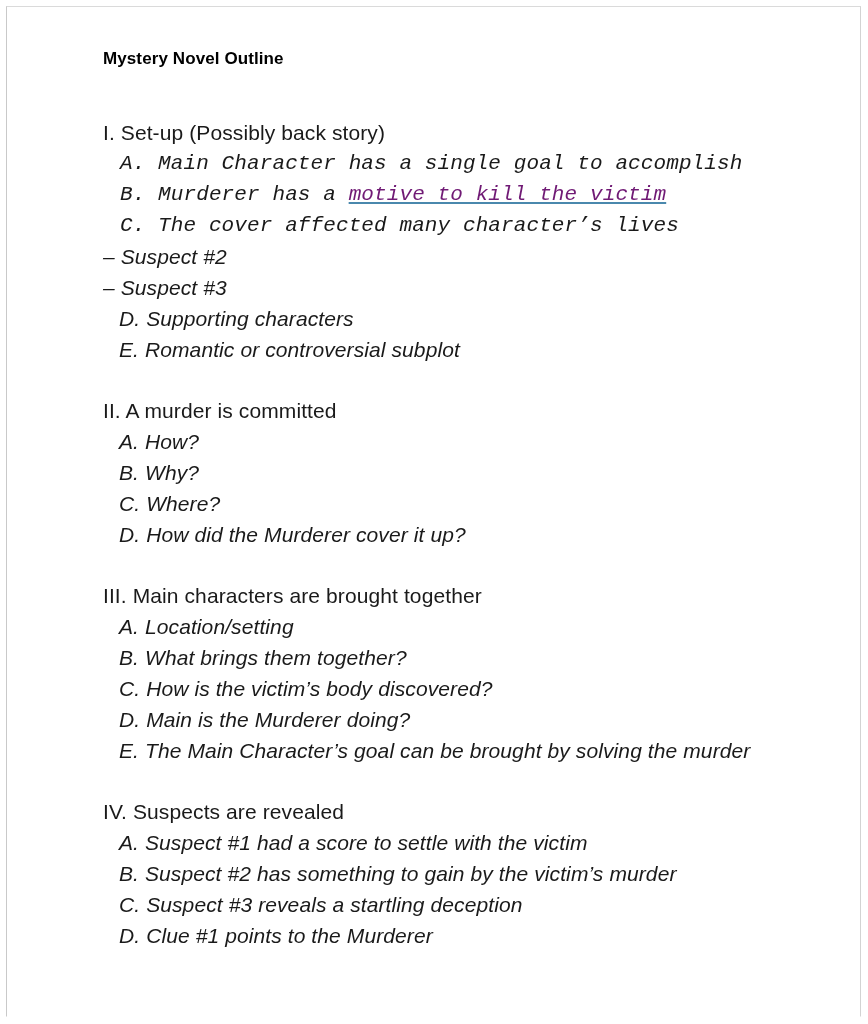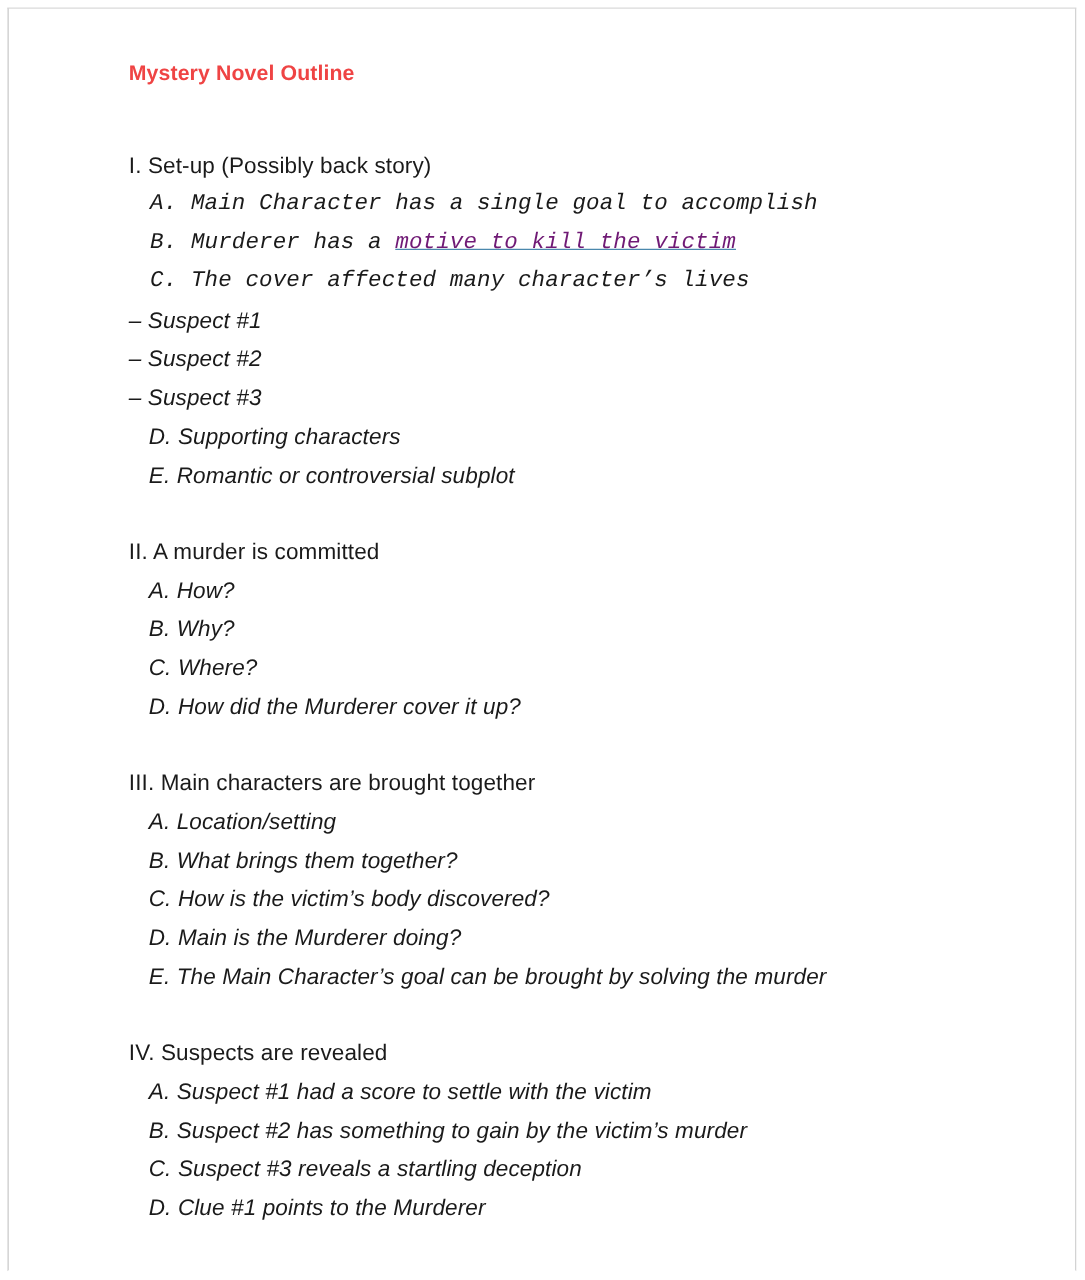--- a/index.html
+++ b/index.html
@@ -34,41 +34,41 @@
     position: absolute;
     left: 96px;
     top: 36px;
     width: 700px;
   }
 
   .doc-title {
     font-size: 17px;
     font-weight: bold;
     font-style: normal;
-    color: #ef4444;
+    color: #000000;
     letter-spacing: 0.1px;
     line-height: 31px;
     margin: 0 0 0 0;
     white-space: nowrap;
   }
 
   .title-spacer {
     height: 43px;
   }
 
   .section {
     margin: 0;
   }
 
   .section-gap {
     height: 30px;
   }
 
   .outline-line {
-    font-size: 18px;
+    font-size: 21px;
     line-height: 31px;
     color: #1a1a1a;
     white-space: nowrap;
     letter-spacing: 0.1px;
   }
 
   
   .outline-line.level-roman {
     font-style: normal;
     margin-left: 0px;
@@ -117,21 +117,20 @@
 
     <div class="section">
       <div class="outline-line level-roman">I. Set-up (Possibly back story)</div>
 
       <div class="outline-line level-letter indent-1">A. Main Character has a single goal to accomplish</div>
 
       <div class="outline-line level-letter indent-1"><span>B. Murderer has a </span><span class="doc-link">motive to kill the victim</span></div>
 
       <div class="outline-line level-letter indent-1">C. The cover affected many character’s lives</div>
 
-      <div class="outline-line level-dash indent-2">– Suspect #1</div>
 
       <div class="outline-line level-dash">– Suspect #2</div>
 
       <div class="outline-line level-dash">– Suspect #3</div>
 
       <div class="outline-line level-letter">D. Supporting characters</div>
 
       <div class="outline-line level-letter">E. Romantic or controversial subplot</div>
     </div>
 

